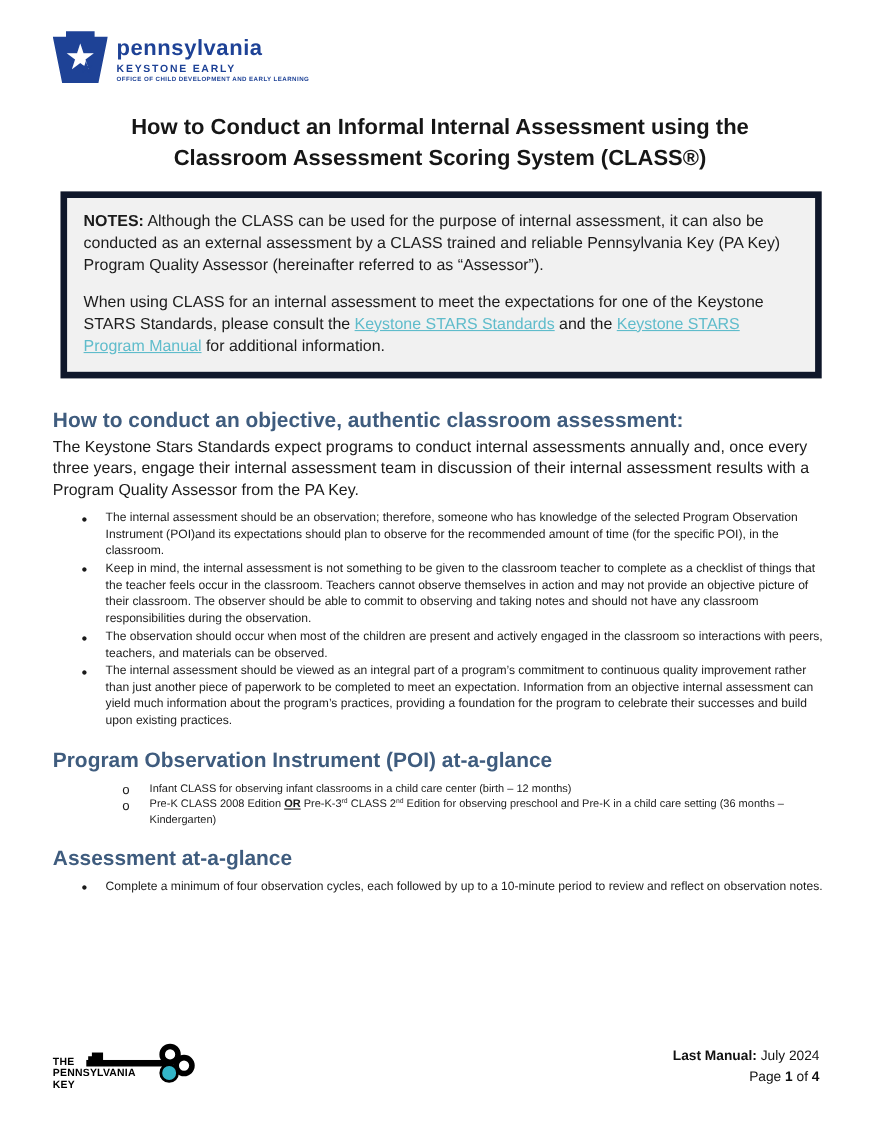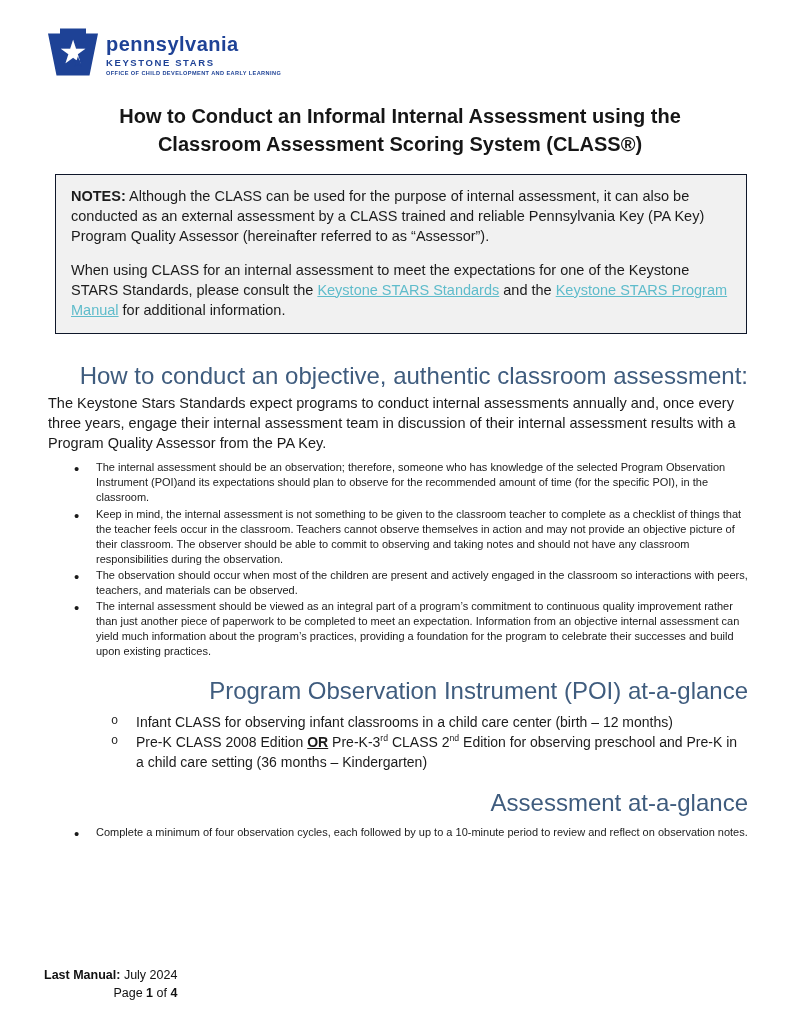--- a/index.html
+++ b/index.html
@@ -25,39 +25,39 @@
     margin-top:102px;
     text-align:center;
     font-size:20px; font-weight:700; line-height:1.42;
     color:#161616;
   }
   .doc-title span { display:block; }
   
   .notes-box {
     margin:15px 53px 0 55px;
     background:#f1f1f1;
-    border:1px solid #0f172a;
+    border:6px solid #0f172a;
     padding:11px 15px 13px 15px;
     font-size:14.5px; line-height:1.38;
   }
   .notes-box p + p { margin-top:14px; }
   a.doclink { color:#5fbccb; text-decoration:underline; cursor:pointer; }
   
   .content { padding:0 52px 0 48px; }
   h2.sec {
-    font-weight:400; font-size:24px; color:#3f5c7e; line-height:1.25;text-align:right;
+    font-weight:700; font-size:19px; color:#3f5c7e; line-height:1.25;
   }
   .sec1 { margin-top:27px; }
   .sec2 { margin-top:17px; }
   .sec3 { margin-top:16px; }
   .body-text { font-size:14.5px; line-height:1.37; margin-top:3px; }
   .blist { margin-top:7px; }
   .li1 { position:relative; padding-left:48px; font-size:11px; line-height:1.37; margin-top:1px; }
   .li1::before { content:"\2022"; position:absolute; left:26px; top:-1px; font-size:15px; }
-  .li2 { position:relative; padding-left:88px; font-size:14px; line-height:1.37; margin-top:1px; }
+  .li2 { position:relative; padding-left:88px; font-size:10px; line-height:1.37; margin-top:1px; }
   .li2::before { content:"o"; position:absolute; left:63px; top:0; font-family:"Liberation Mono", monospace; font-size:12px; }
   .sup { vertical-align:super; font-size:0.62em; line-height:0;text-align:right; }
   
   .footer { position:absolute; left:44px; right:55px; bottom:28px; display:flex; justify-content:space-between; align-items:flex-start; }
   .f-logo { position:relative; width:150px; height:52px; }
   .f-logo-text { position:absolute; left:4px; top:10px; font-size:9.5px; font-weight:700; line-height:1.08; letter-spacing:0.2px; color:#000; }
   .f-logo-text span { display:block; }
   .f-key { position:absolute; left:26px; top:-4px; width:110px; height:40px; }
   .f-meta { text-align:right; font-size:12.5px; line-height:1.5; color:#111; }
 </style>
@@ -67,21 +67,21 @@
 <div class="page">
 
   <div class="hdr-logo">
     <svg class="keystone" viewBox="0 0 100 94">
       <polygon points="24,0 76,0 76,10 100,10 83,94 17,94 0,10 24,10" fill="#1e4296"></polygon>
       <text x="50" y="68" font-family="DejaVu Sans" font-size="64" fill="#ffffff" text-anchor="middle">★</text>
       <text x="60" y="76" font-family="DejaVu Sans" font-size="30" fill="#1e4296" text-anchor="middle">★</text>
     </svg>
     <div class="hdr-logo-text">
       <div class="brand">pennsylvania</div>
-      <div class="brand-sub1">KEYSTONE STARS</div>
+      <div class="brand-sub1">KEYSTONE EARLY</div>
       <div class="brand-sub2">OFFICE OF CHILD DEVELOPMENT AND EARLY LEARNING</div>
     </div>
   </div>
 
   <h1 class="doc-title">
     <span>How to Conduct an Informal Internal Assessment using the</span>
     <span>Classroom Assessment Scoring System (CLASS®)</span>
   </h1>
 
   <div class="notes-box">
@@ -108,19 +108,34 @@
 
     <h2 class="sec sec3">Assessment at-a-glance</h2>
     <div class="blist">
       <div class="li1">Complete a minimum of four observation cycles, each followed by up to a 10-minute period to review and reflect on observation notes.</div>
 
     </div>
 
   </div>
 
   <div class="footer">
+    <div class="f-logo">
+      <svg class="f-key" viewBox="0 0 130 42">
+        <rect x="10" y="17" width="88" height="7" fill="#000"></rect>
+        <rect x="16" y="9" width="12" height="10" fill="#000"></rect>
+        <rect x="12" y="13" width="5" height="6" fill="#000"></rect>
+        <circle cx="100" cy="11" r="8.5" fill="#fff" stroke="#000" stroke-width="6"></circle>
+        <circle cx="115" cy="23" r="8.5" fill="#fff" stroke="#000" stroke-width="6"></circle>
+        <circle cx="99" cy="31" r="9" fill="#33b6c9" stroke="#000" stroke-width="3"></circle>
+      </svg>
+      <div class="f-logo-text">
+        <span>THE</span>
+        <span>PENNSYLVANIA</span>
+        <span>KEY</span>
+      </div>
+    </div>
     <div class="f-meta">
       <div><span style="font-weight: 700;">Last Manual:</span><span> July 2024</span></div>
       <div><span>Page </span><span style="font-weight: 700;">1</span><span> of </span><span style="font-weight: 700;">4</span></div>
     </div>
   </div>
 
 </div>
 
 </body></html>

